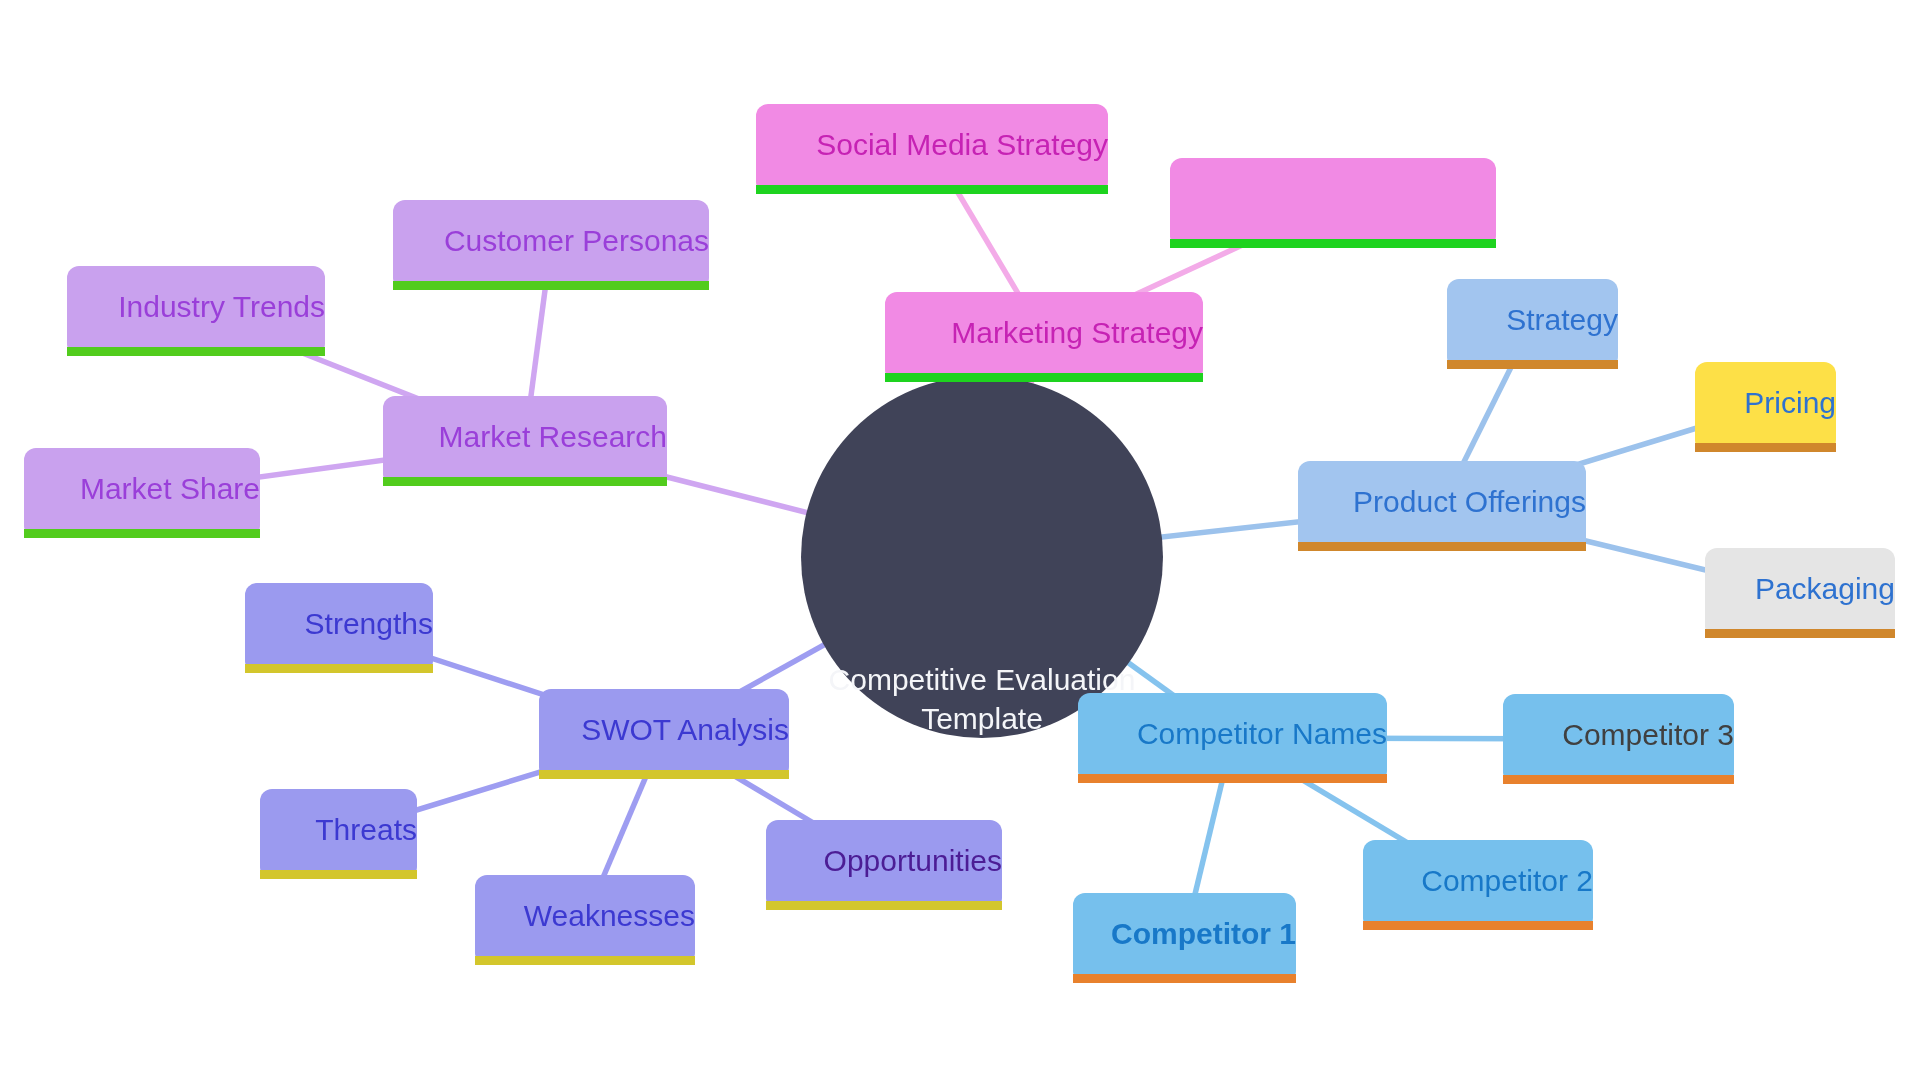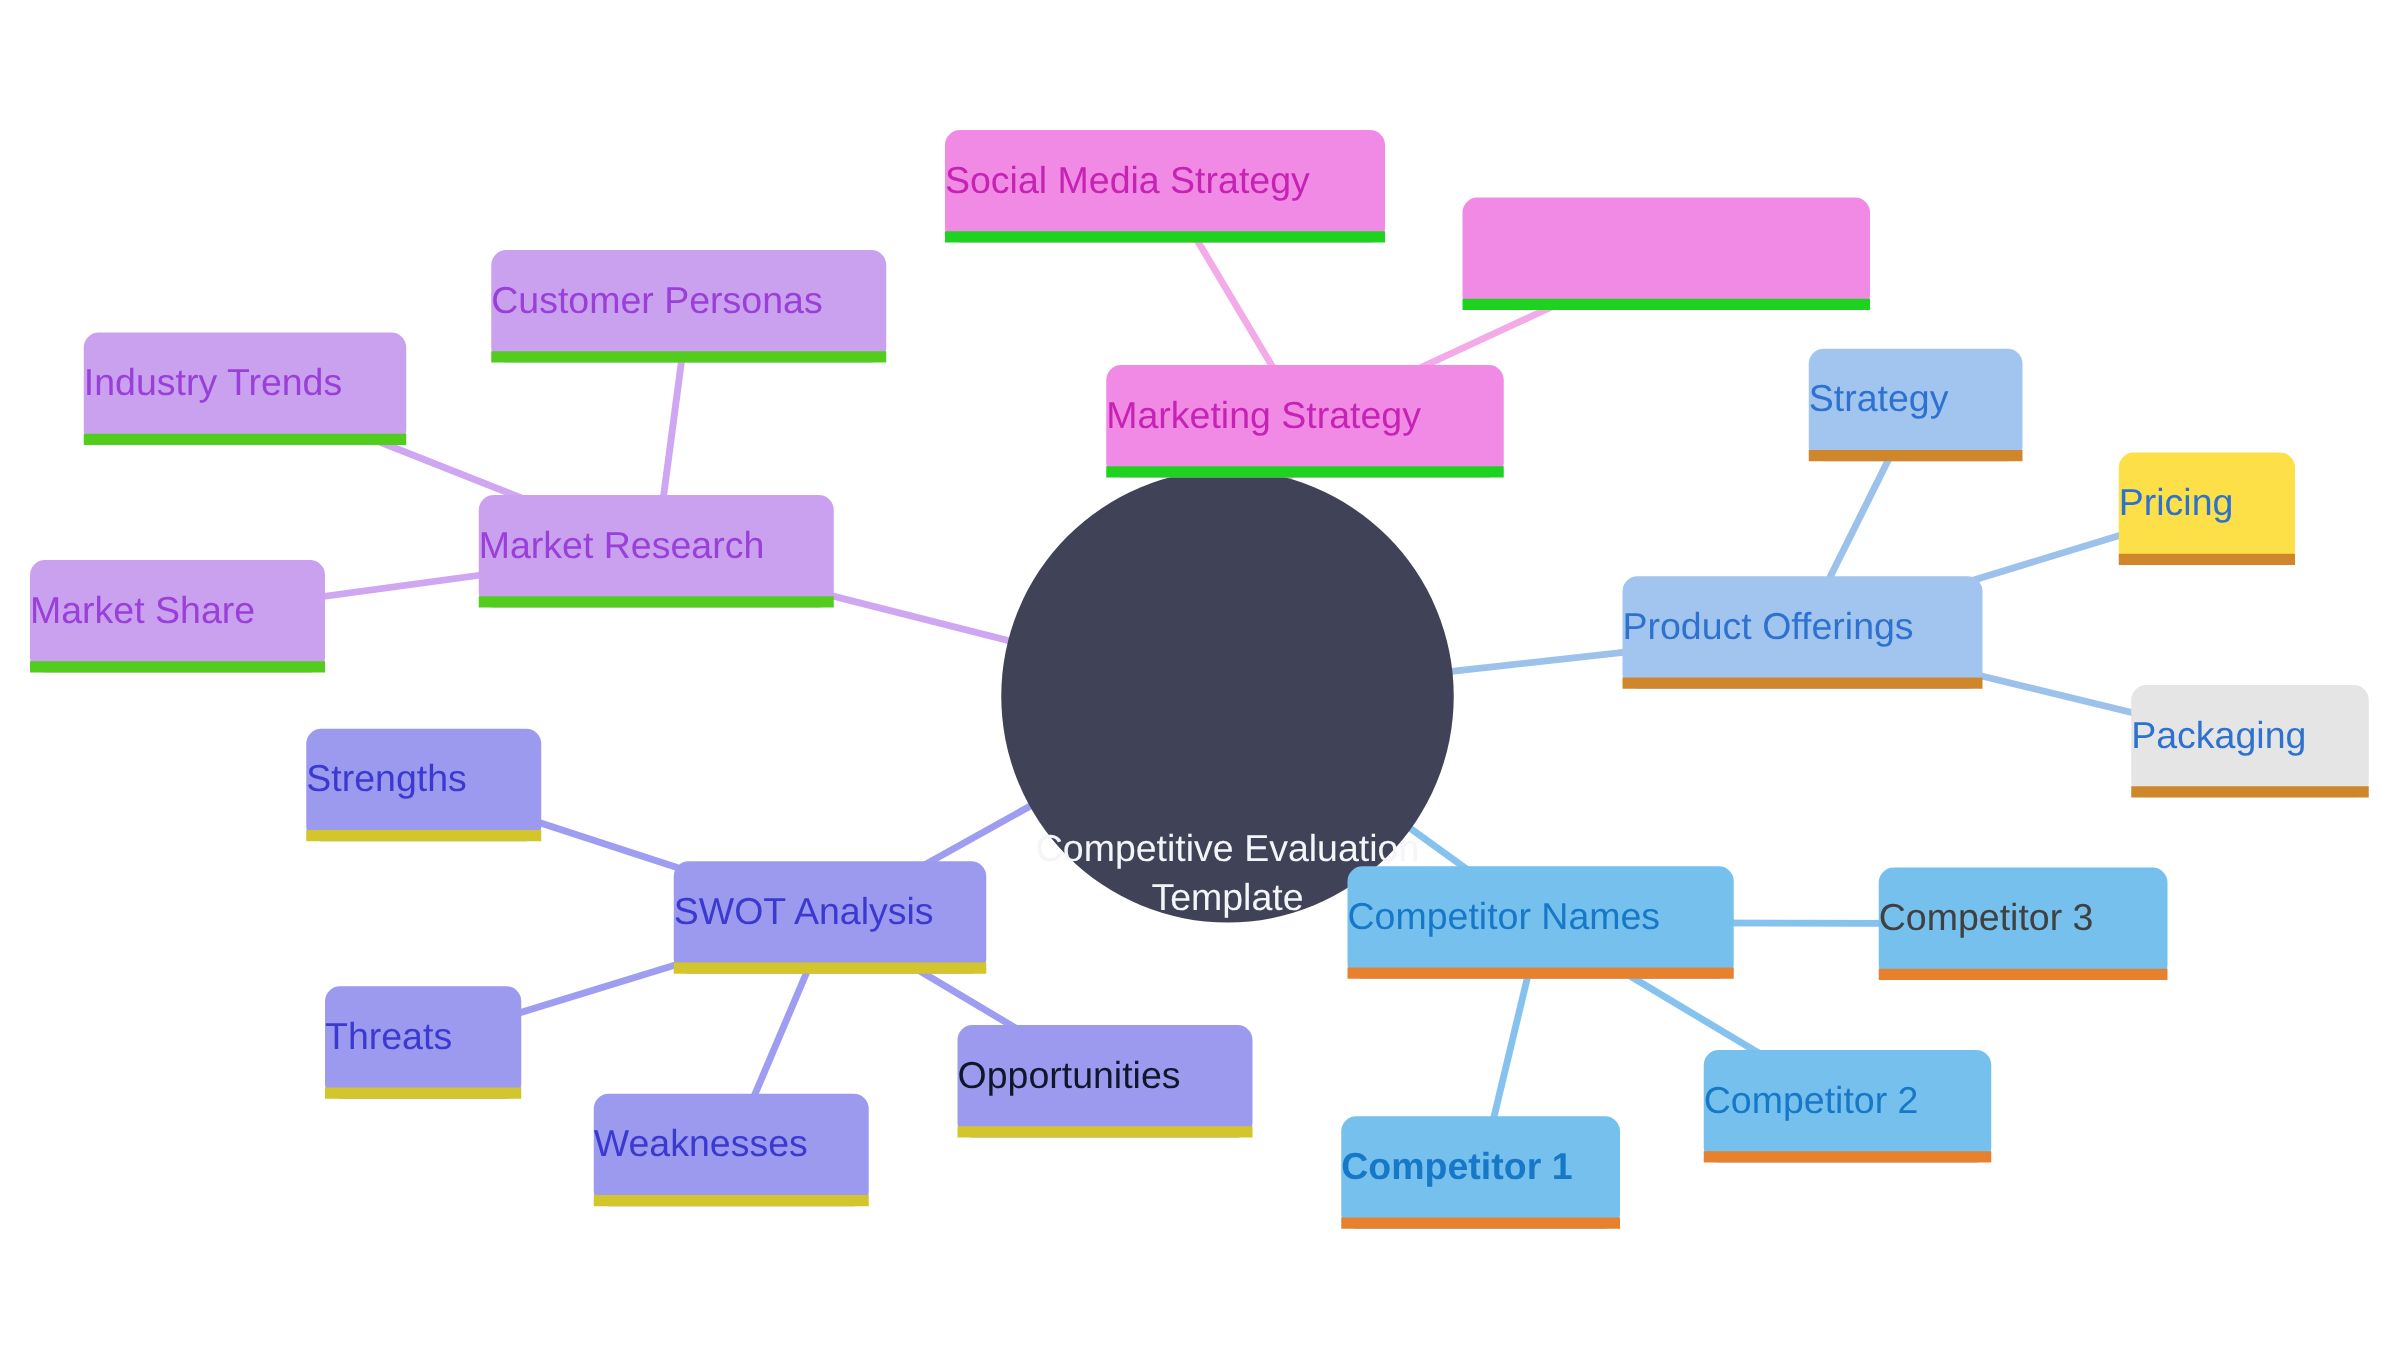--- a/index.html
+++ b/index.html
@@ -36,21 +36,21 @@
   }
   #center-node .center-label {
     width: 368px;
   }
   .node {
     position: absolute;
     z-index: 3;
     border-radius: 12px;
     display: flex;
     align-items: center;
-    justify-content: flex-start;
+    justify-content: flex-end;
     text-align: center;
     font-size: 30px;
     font-weight: 400;
     padding-bottom: 9px;
     box-sizing: border-box;
   }
   .node .underbar {
     position: absolute;
     left: 0;
     bottom: 0;
@@ -156,18 +156,18 @@
         <div class="underbar" style="background: rgb(211, 198, 44);"></div>
       </div>
       <div class="node" style="left: 260px; top: 789px; width: 157px; height: 90px; background: rgb(155, 154, 239); color: rgb(60, 57, 209);">
         <span>Threats</span>
         <div class="underbar" style="background: rgb(211, 198, 44);"></div>
       </div>
       <div class="node" style="left: 475px; top: 875px; width: 220px; height: 90px; background: rgb(155, 154, 239); color: rgb(60, 57, 209);">
         <span>Weaknesses</span>
         <div class="underbar" style="background: rgb(211, 198, 44);"></div>
       </div>
-      <div class="node" style="left: 766px; top: 820px; width: 236px; height: 90px; background: rgb(155, 154, 239); color: #0f172a;">
+      <div class="node" style="left: 766px; top: 820px; width: 236px; height: 90px; background: rgb(155, 154, 239); color: #4c1d95;">
         <span>Opportunities</span>
         <div class="underbar" style="background: rgb(211, 198, 44);"></div>
       </div>
     </div>
 </div>
 
 </body></html>

